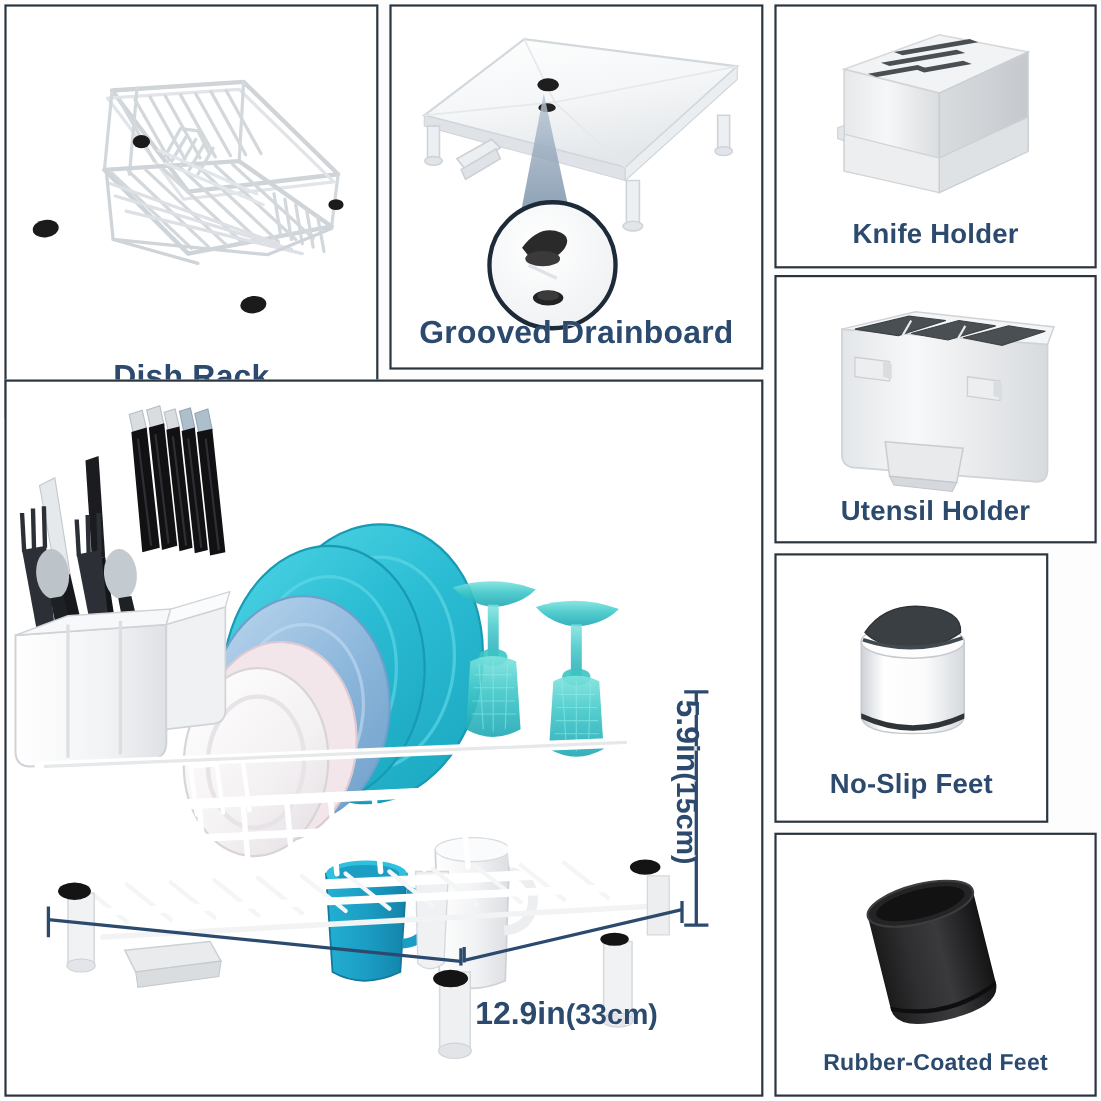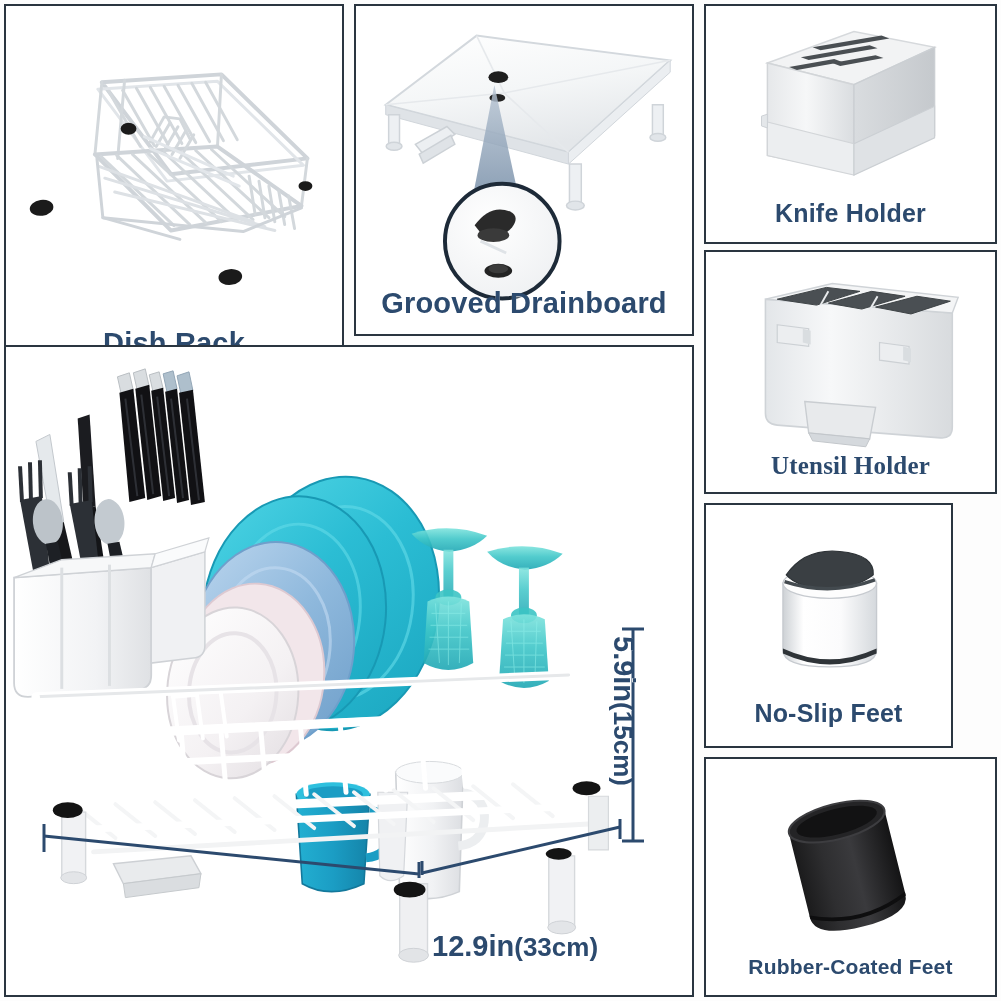--- a/index.html
+++ b/index.html
@@ -41,21 +41,21 @@
   
   #p-dishrack { left: 4px;  top: 4px;  width: 340px; height: 376px; }
   #p-dishrack .caption { bottom: 18px; font-size: 29px; }
 
   
   #p-drainboard { left: 354px; top: 4px; width: 340px; height: 332px; }
   #p-drainboard .caption { bottom: 14px; font-size: 29px; }
 
   
   #p-knife   { left: 704px; top: 4px;   width: 293px; height: 240px; }
-  #p-utensil { left: 704px; top: 250px; width: 293px; height: 244px; font-family: Liberation Serif, serif; }
+  #p-utensil { left: 704px; top: 250px; width: 293px; height: 244px; }
   #p-noslip  { left: 704px; top: 503px; width: 249px; height: 245px; }
   #p-rubber  { left: 704px; top: 757px; width: 293px; height: 240px; }
   #p-knife   .caption { bottom: 14px; font-size: 25px; }
   #p-utensil .caption { bottom: 12px; font-size: 25px; }
   #p-noslip  .caption { bottom: 18px; font-size: 25px; }
   #p-rubber  .caption { bottom: 16px; font-size: 21px; }
 
   
   #p-main { left: 4px; top: 345px; width: 690px; height: 652px; border-width: 2px; }
 
@@ -606,21 +606,21 @@
     <div style="position:absolute; left:612px; top:278px; width:30px; height:220px; pointer-events:none;">
       <svg viewBox="0 0 30 220" preserveAspectRatio="none" aria-hidden="true">
         <path d="M4 4 L26 4" stroke="#2c4a6e" stroke-width="3"></path>
         <path d="M15 4 L15 216" stroke="#2c4a6e" stroke-width="3"></path>
         <path d="M4 216 L26 216" stroke="#2c4a6e" stroke-width="3"></path>
       </svg>
     </div>
   </div>
 
 
-  <div class="dim-label" style="left:432px; top:906px;margin-top:24px;">
+  <div class="dim-label" style="left:432px; top:906px;">
     <span class="dim-num">12.9in</span><span class="dim-sub">(33cm)</span>
   </div>
 
   <div class="dim-label" style="left:640px; top:636px; transform-origin: left top; transform: rotate(90deg);">
     <span class="dim-num">5.9in</span><span class="dim-sub">(15cm)</span>
   </div>
 
 </div>
 
 </body></html>

